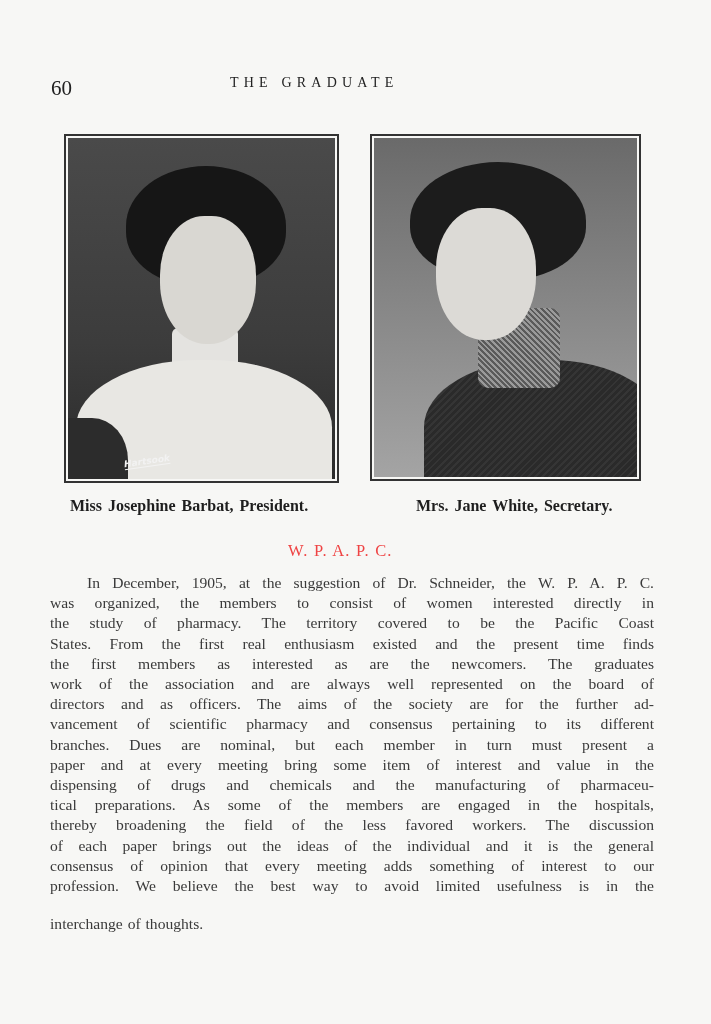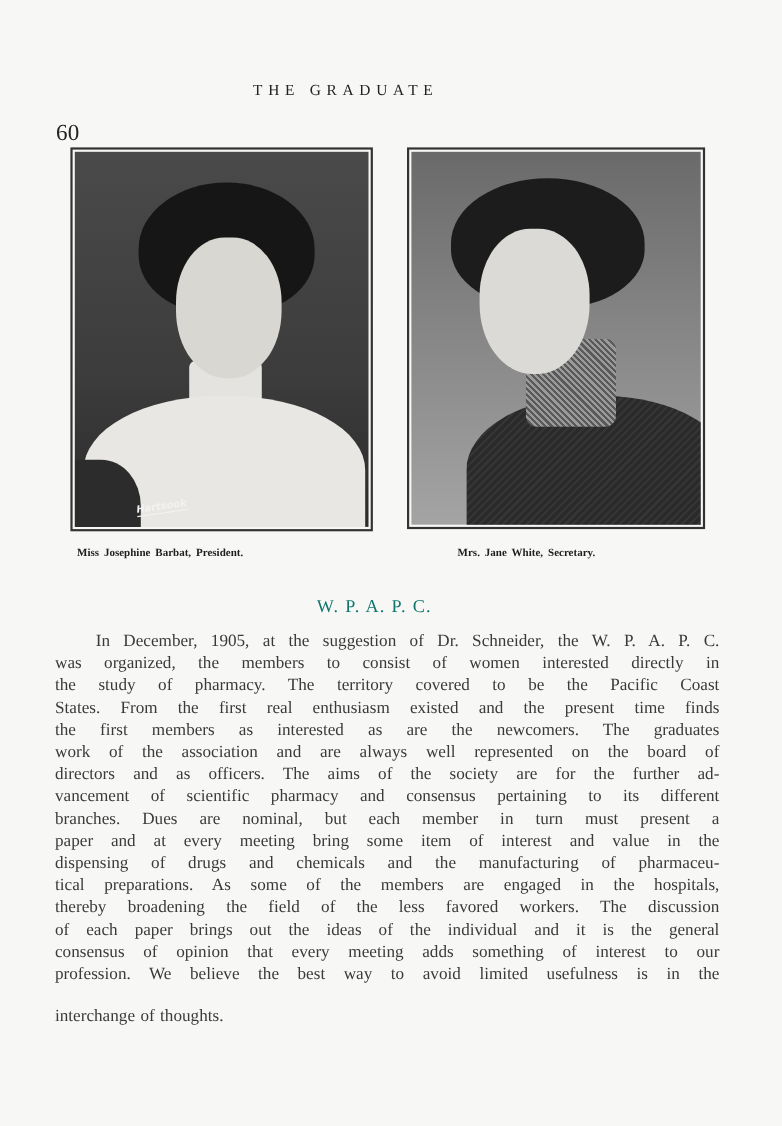--- a/index.html
+++ b/index.html
@@ -5,21 +5,21 @@
   html, body { margin: 0; padding: 0; }
   body {
     width: 711px; height: 1024px; overflow: hidden;
     background: #f7f7f5;
     position: relative;
     font-family: "Liberation Serif", "DejaVu Serif", serif;
     color: #2a2a2a;
   }
   .page-number {
     position: absolute; left: 51px; top: 76px;
-    font-size: 21px; color: #222; margin-top: 32px;
+    font-size: 21px; color: #222;
   }
   .running-title {
     position: absolute; left: 230px; top: 75px;
     font-size: 14px; letter-spacing: 5.2px; color: #222;
   }
   .photo-frame {
     position: absolute; border: 2px solid #333;
     padding: 2px; background: #f7f7f5;
     box-sizing: border-box;
   }
@@ -58,28 +58,28 @@
   #photo-right .hair { left: 36px; top: 24px; width: 176px; height: 118px; background: #1c1c1c; }
   #photo-right .face { left: 62px; top: 70px; width: 100px; height: 132px; background: #dcdad6; }
   #photo-right .neck { left: 104px; top: 170px; width: 82px; height: 80px; background: #7a7a7a;
     background-image: repeating-linear-gradient(45deg, #5a5a5a 0 2px, #9a9a9a 2px 4px); border-radius: 10px; }
   #photo-right .body-shape { left: 50px; top: 222px; width: 240px; height: 140px; background: #2a2a2a;
     background-image: repeating-linear-gradient(135deg, rgba(255,255,255,0.05) 0 2px, rgba(0,0,0,0) 2px 5px); }
 
   .caption {
     position: absolute; top: 497px;
     font-family: "Liberation Serif", serif; font-weight: bold;
-    font-size: 10px; color: #1e1e1e; word-spacing: 2px;
+    font-size: 16px; color: #1e1e1e; word-spacing: 2px;
   }
   #caption-left { left: 70px; }
   #caption-right { left: 416px; }
 
   .section-heading {
     position: absolute; left: 288px; top: 541px;
-    font-size: 16.5px; letter-spacing: 1.2px; color: #0f766e;
+    font-size: 16.5px; letter-spacing: 1.2px; color: #ef4444;
   }
   .article-body {
     position: absolute; left: 50px; top: 573px; width: 604px;
     font-size: 15.6px; line-height: 20.2px; color: #3a3a3a;
     text-align: justify; text-align-last: left;
     word-spacing: 1px;
   }
   .article-body .line { display: block; text-align: justify; text-align-last: justify; white-space: nowrap; }
   .article-body .line.last { text-align-last: left; margin-top: 18px; }
   .article-body .line.indent { text-indent: 37px; }

